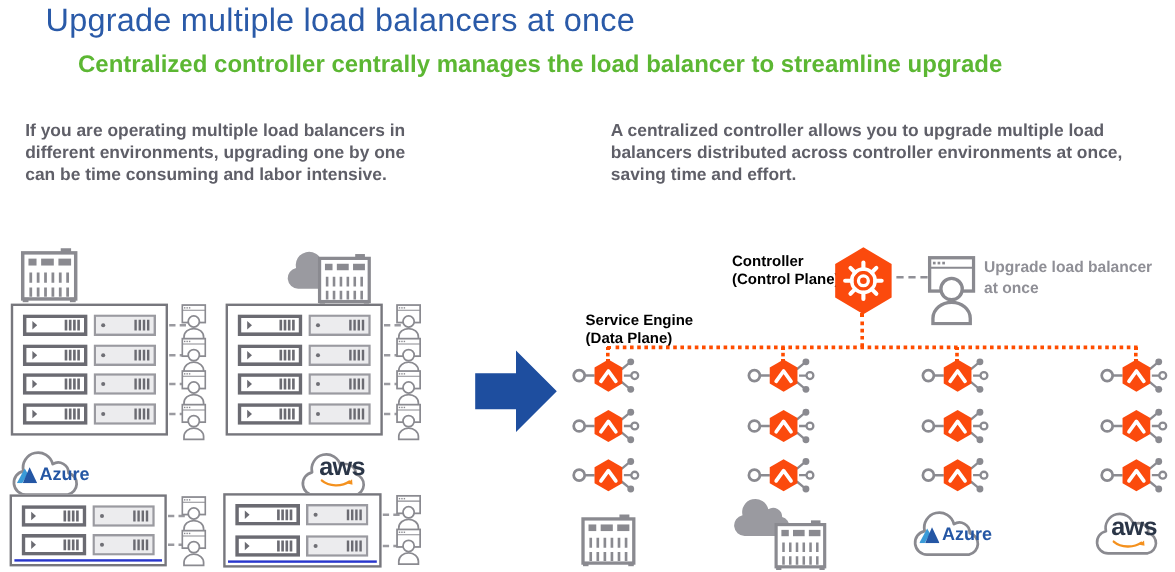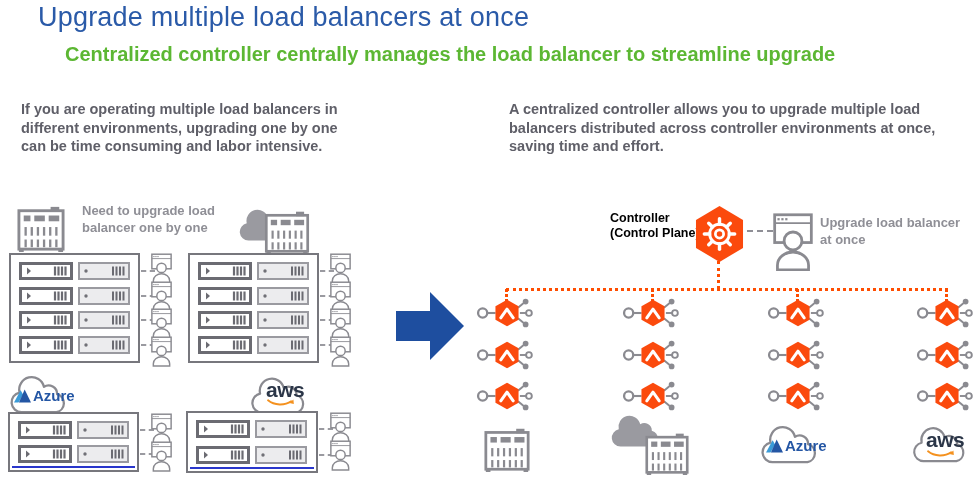--- a/index.html
+++ b/index.html
@@ -156,22 +156,20 @@
   <div class="abs para para-left">If you are operating multiple load balancers in
 different environments, upgrading one by one
 can be time consuming and labor intensive.</div>
   <div class="abs para para-right">A centralized controller allows you to upgrade multiple load
 balancers distributed across controller environments at once,
 saving time and effort.</div>
 
   <svg class="icon" style="left:16px;top:204px;width:50px;height:48px">
       <use href="#sym-building"></use>
     </svg>
-  <div class="abs note" style="left:82px;top:203px">Need to upgrade load
-balancer one by one</div>
 
   <svg class="icon" style="left:234px;top:207px;width:58px;height:37px">
       <use href="#sym-cloud-filled"></use>
     </svg>
   <svg class="icon" style="left:262px;top:209px;width:50px;height:45px">
       <use href="#sym-building"></use>
     </svg>
 
   <div class="rack-box" style="left:9px;top:253px;width:131px;height:110px">
     <div class="rows">
@@ -385,20 +383,22 @@
       <use href="#sym-hex-gear"></use>
     </svg>
   <div class="dash-h" style="left:747px;top:230px;width:26px"></div>
   <svg class="icon" style="left:773px;top:213px;width:40px;height:58px">
       <use href="#sym-person-monitor"></use>
     </svg>
   <div class="abs note" style="left:820px;top:215px">Upgrade load balancer
 at once</div>
 
   <div class="dotted-v" style="left:717px;top:261px;height:28px"></div>
+  <div class="abs orange-label" style="left:488px;top:260px;width:120px">Service Engine
+(Data Plane)</div>
   <div class="dotted-h" style="left:506px;top:288px;width:442px"></div>
   <div class="dotted-v" style="left:505px;top:289px;height:13px"></div>
   <div class="dotted-v" style="left:651px;top:289px;height:13px"></div>
   <div class="dotted-v" style="left:796px;top:289px;height:13px"></div>
   <div class="dotted-v" style="left:945px;top:289px;height:13px"></div>
 
   <div class="node-col" style="left:476px;top:292px">
     <div class="node-slot">
       <svg>
           <use href="#sym-node"></use>

